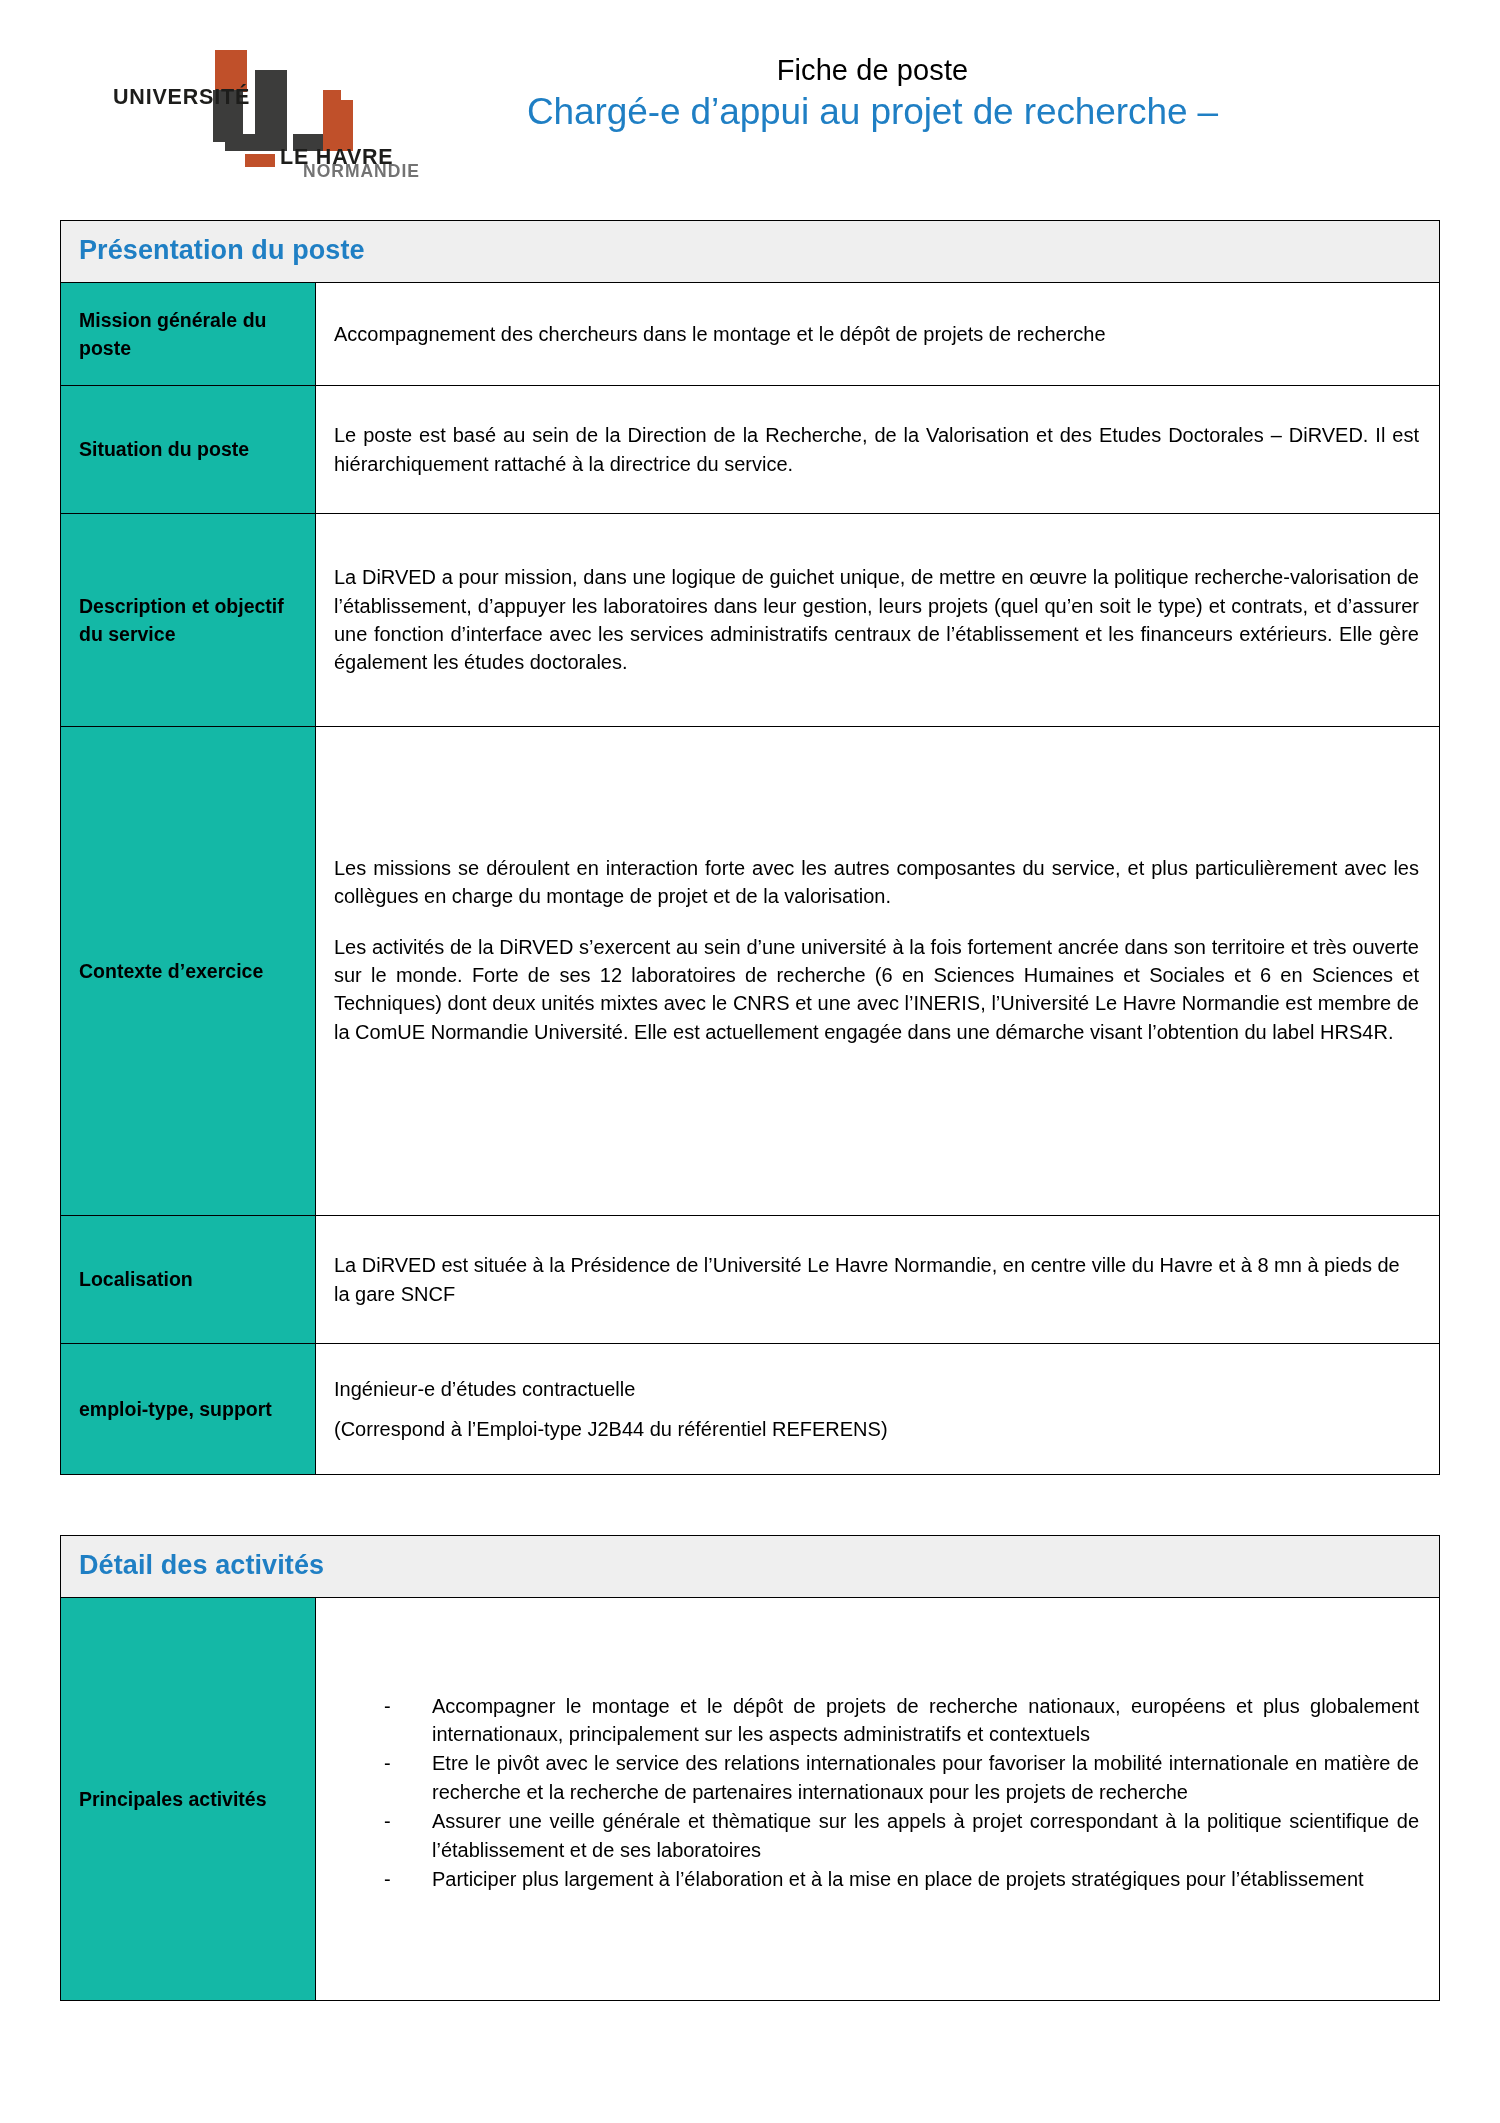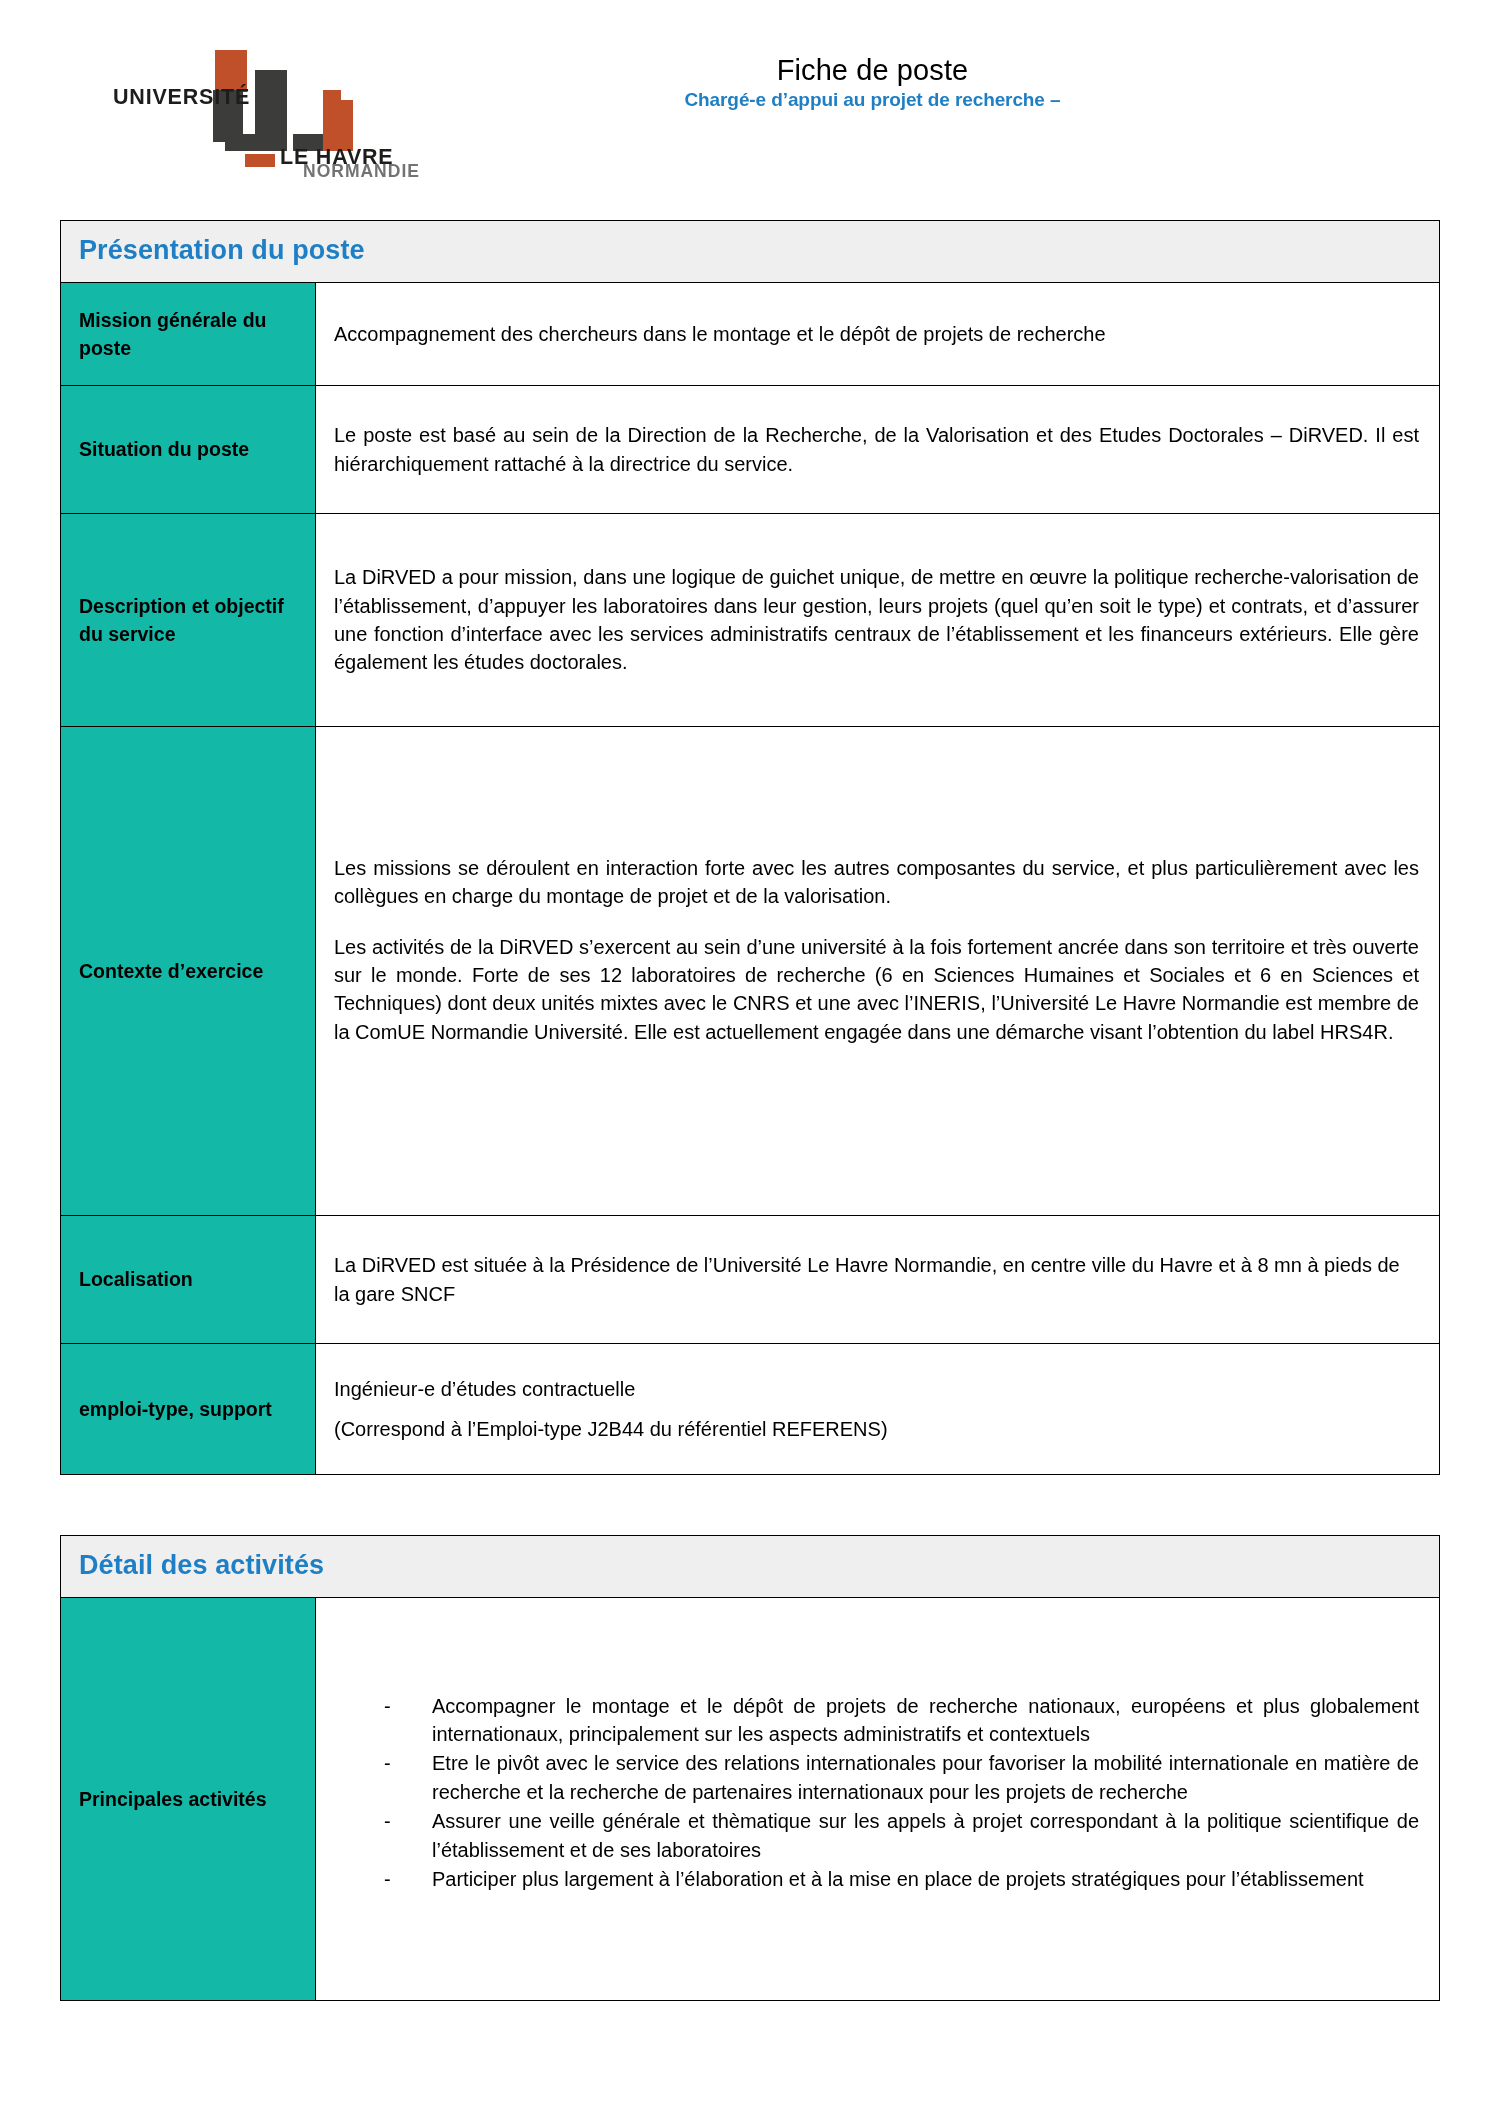--- a/index.html
+++ b/index.html
@@ -45,23 +45,23 @@
     padding-right: 120px;
     padding-top: 10px;
   }
   .title-line1 {
     font-size: 29px;
     color: #000000;
     line-height: 1.25;
     letter-spacing: 0.1px;
   }
   .title-line2 {
-    font-size: 19px;
+    font-size: 37px;
     color: #1f7fc4;
-    font-weight: bold;
+    font-weight: normal;
     line-height: 1.28;
     letter-spacing: -0.1px;
   }
 
   
   .table-wrap {
     margin: 0 60px 0 60px;
   }
   table.doc {
     width: 1380px;

